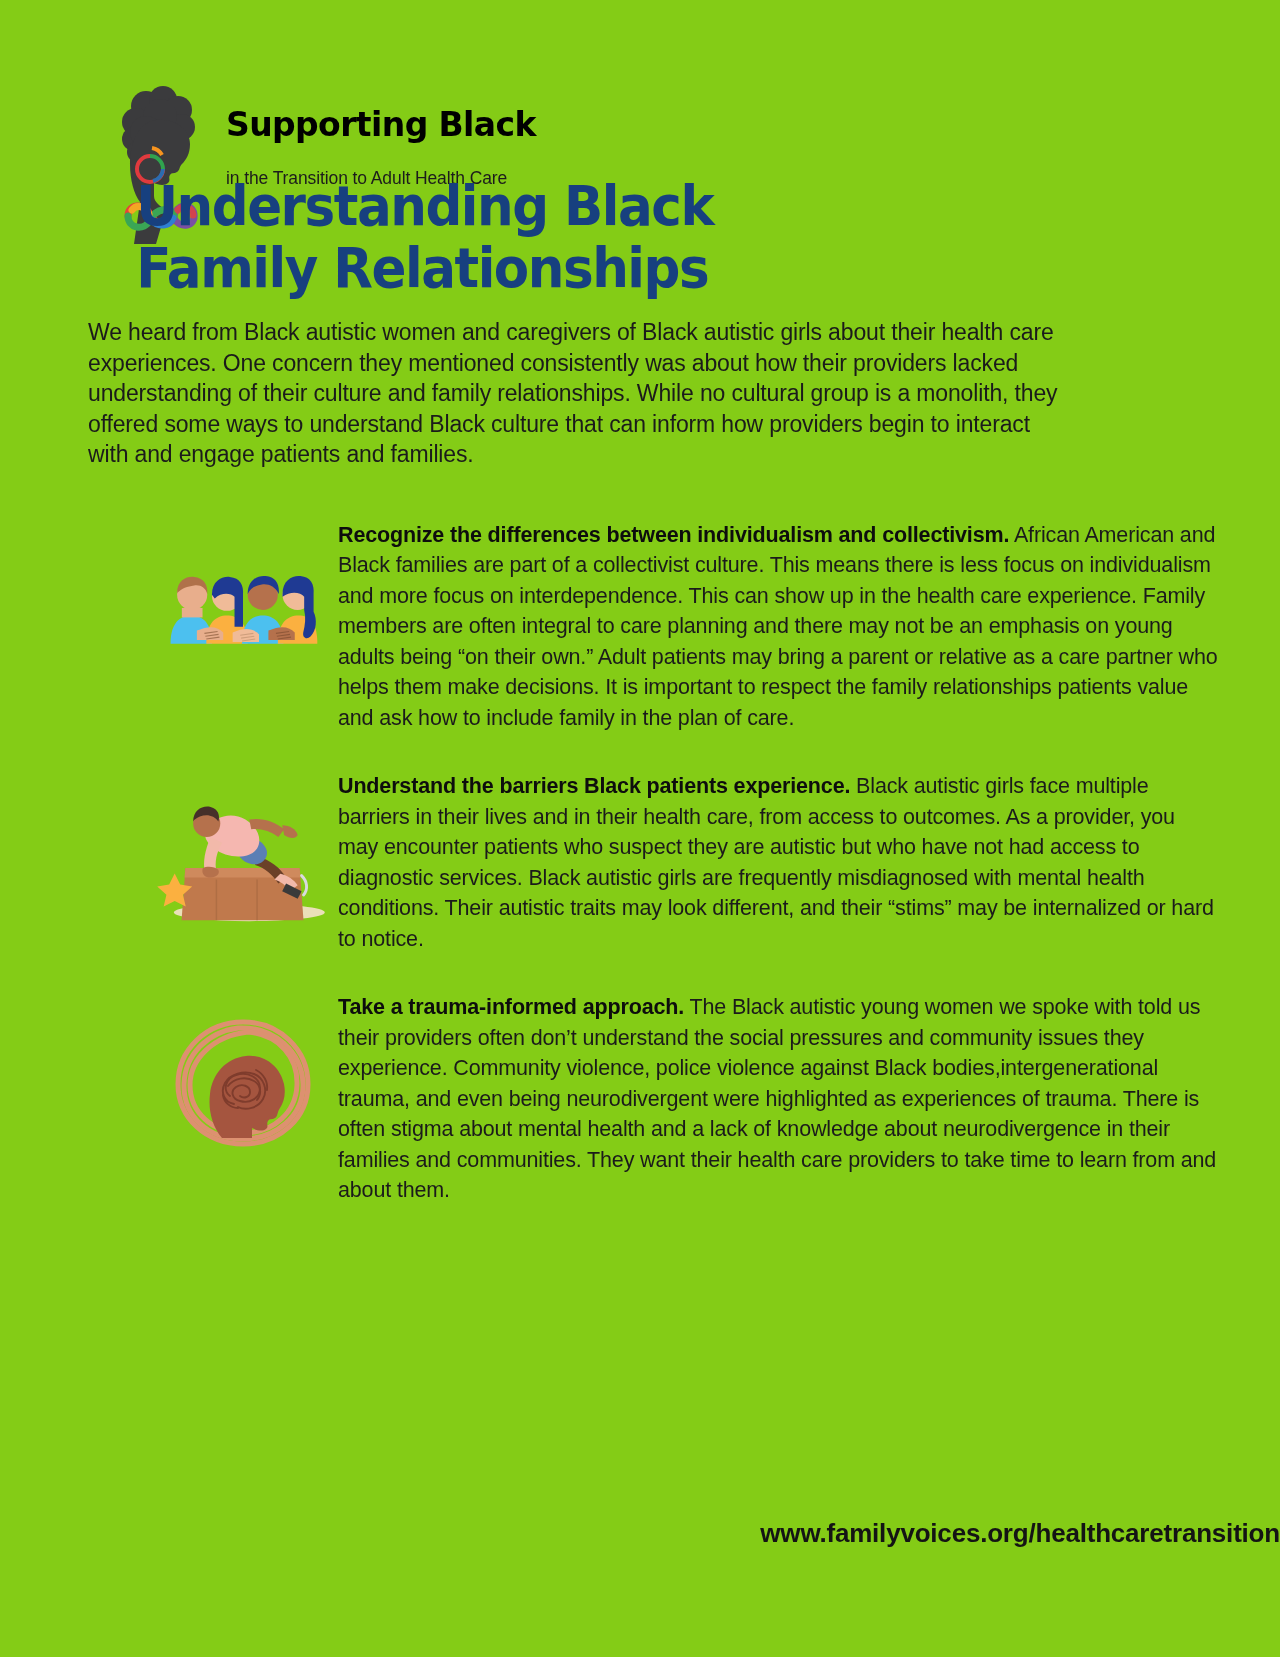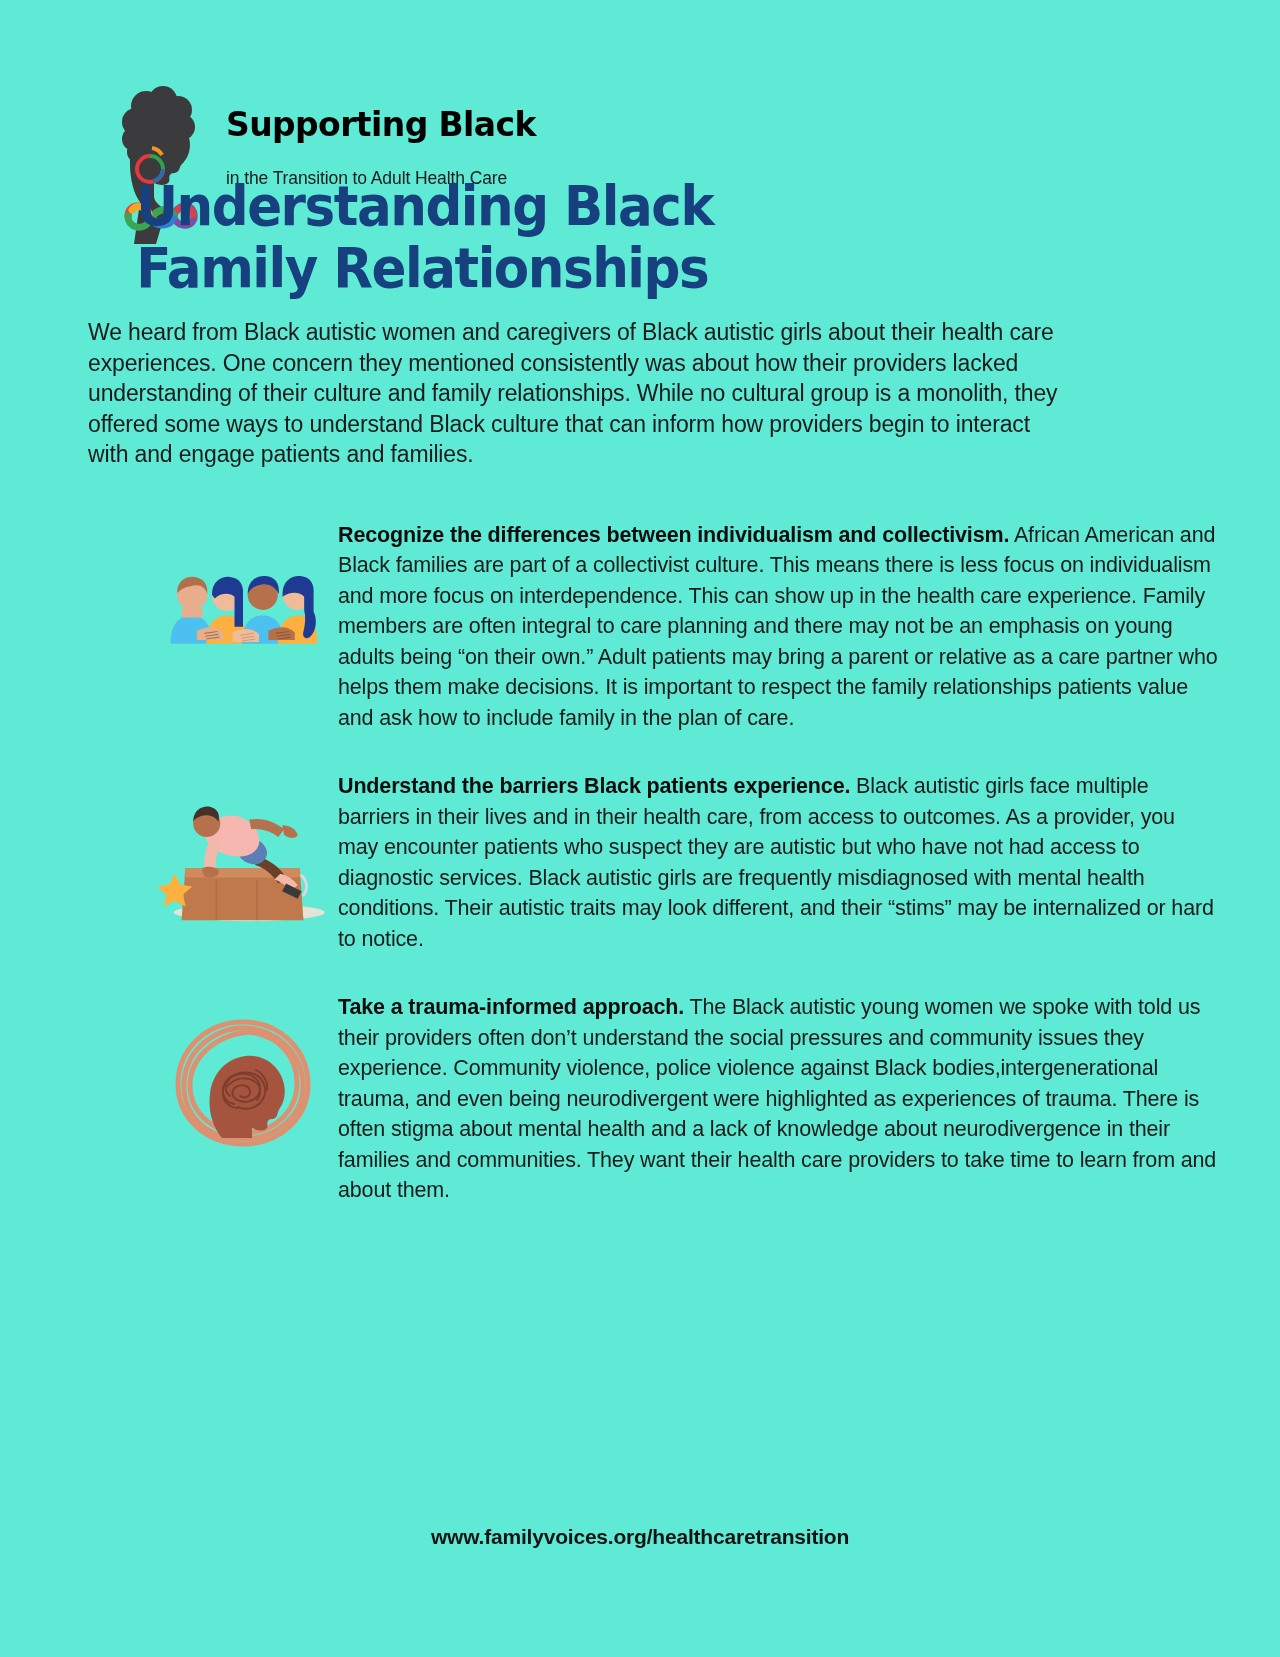--- a/index.html
+++ b/index.html
@@ -10,21 +10,21 @@
     background: #ffffff;
     font-family: "Liberation Sans", sans-serif;
     color: #1b1b1b;
     position: relative;
     overflow: hidden;
   }
   .page {
     position: relative;
     width: 1280px;
     height: 1657px;
-    background: #5eead4;
+    background: #84cc16;
     padding: 0;
   }
 
   
   .header {
     position: relative;
     height: 175px;
     padding: 82px 0 0 0;
   }
   .brand-lockup {
@@ -166,22 +166,22 @@
   .sec1 .sec-figure { padding-top: 22px; }
   .sec2 .sec-figure { padding-top: 6px; }
   .sec3 .sec-figure { padding-top: 22px; }
 
   
   .footer {
     position: absolute;
     left: 0;
     right: 0;
     bottom: 108px;
-    text-align: center;
-    font-size: 21px;
+    text-align: right;
+    font-size: 26px;
     font-weight: bold;
     color: #141414;
     letter-spacing: -0.2px;
   }
 </style>
 </head>
 <body>
 
 <div class="page">
 

